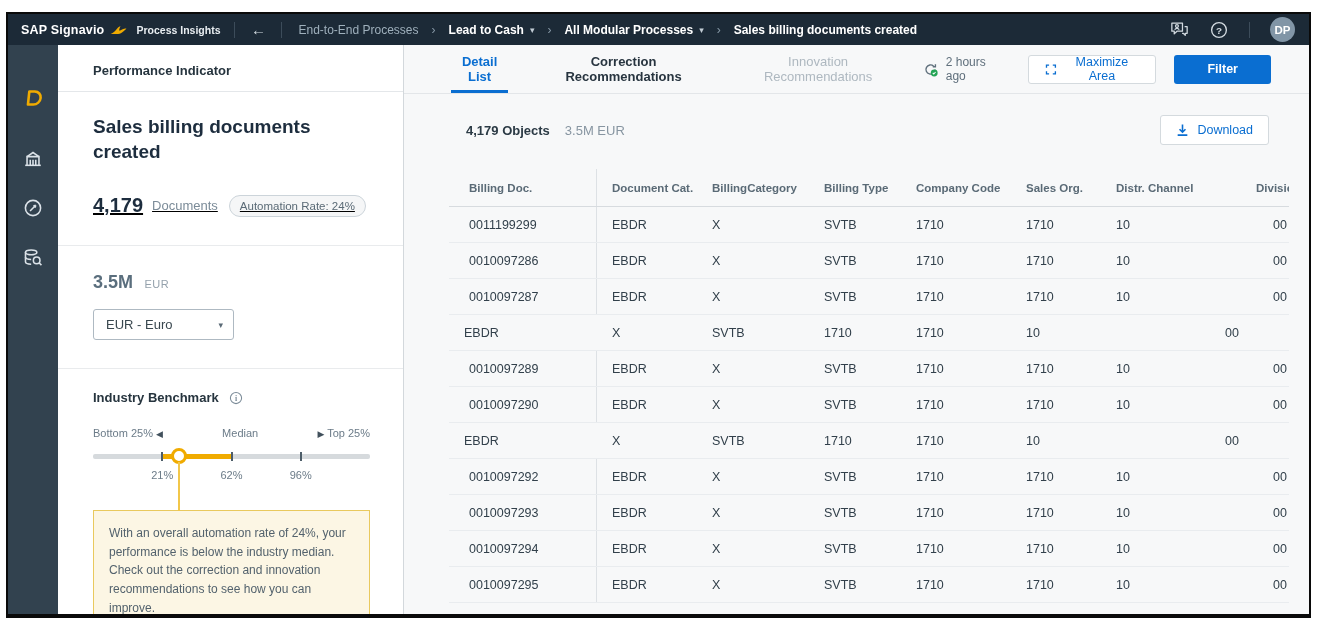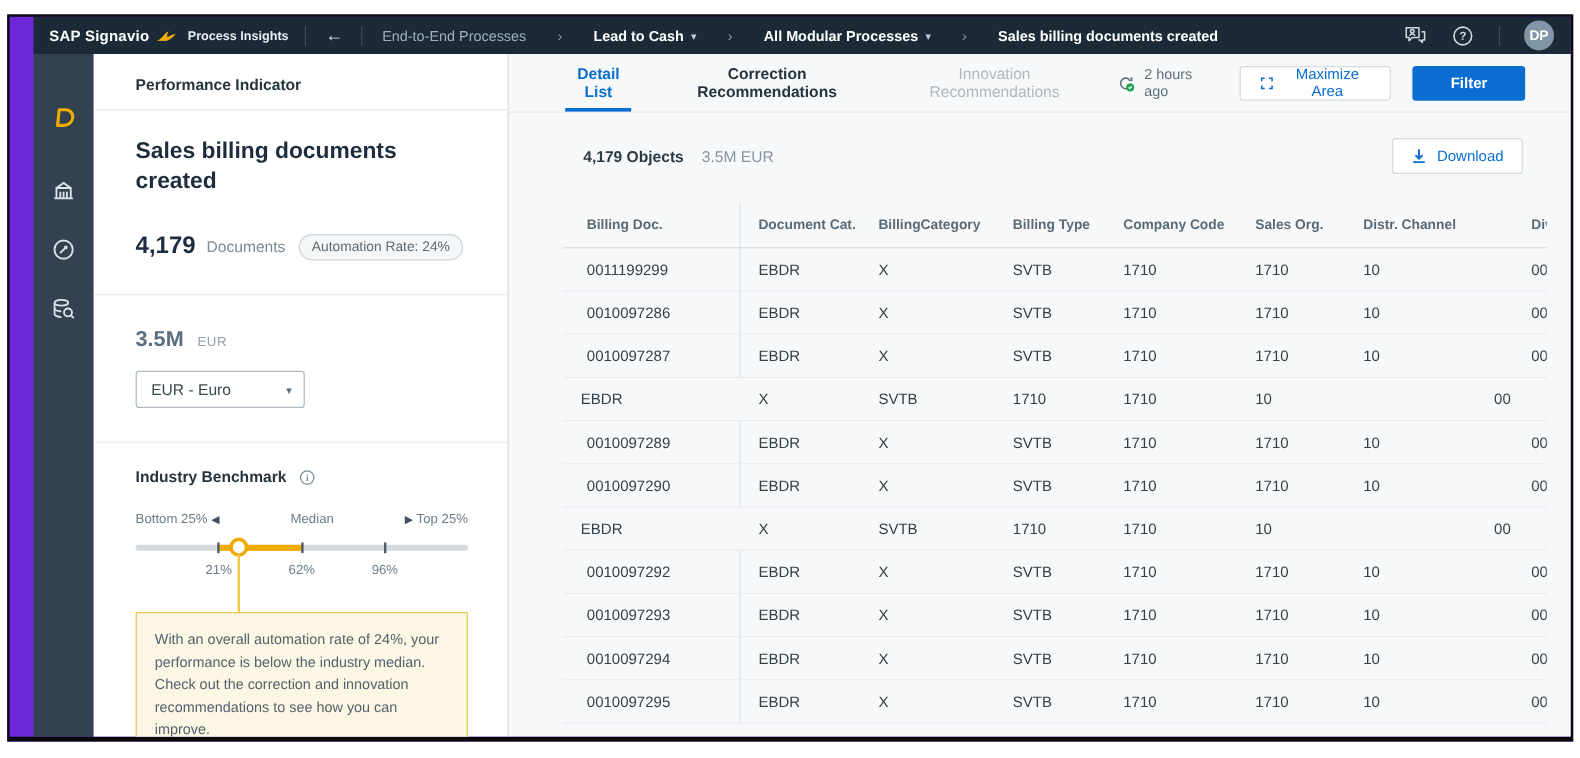--- a/index.html
+++ b/index.html
@@ -1,50 +1,50 @@
 <!DOCTYPE html>
 <html><head>
 <meta charset="utf-8">
 <style>
   * { box-sizing: border-box; margin: 0; padding: 0; }
   html,body { width:1317px; height:632px; background:#ffffff; font-family:"Liberation Sans", sans-serif; }
   .frame { position:absolute; left:6px; top:12px; right:6px; bottom:14px;
-           border:2px solid #0a0a0a; border-bottom-width:4px; background:#6d28d9; overflow:hidden;
-           display:flex; flex-direction:column;padding-left:20px; }
+           border:2px solid #0a0a0a; border-bottom-width:4px; background:#a21caf; overflow:hidden;
+           display:flex; flex-direction:column; }
 
   
   .topbar { height:31px; flex:0 0 31px; background:#1c2a37; display:flex; align-items:center; color:#fff; }
   .brand { display:flex; align-items:center; padding:0 14px 0 13px; gap:5px; min-width:218px; }
   .brand-sap { font-size:12.5px; font-weight:700; letter-spacing:.2px; color:#ffffff; }
   .brand-prod { font-size:10.5px; font-weight:700; color:#e8edf1; margin-left:3px; }
   .tb-div { width:1px; height:16px; background:#3c4c5a; }
   .back-btn { width:46px; height:100%; display:flex; align-items:center; justify-content:center;
               background:none; border:none; color:#d4dce2; font-size:15px; cursor:pointer; }
-  .breadcrumb { display:flex; align-items:center; gap:26px; margin-left:16px; font-size:12px; white-space:nowrap; }
+  .breadcrumb { display:flex; align-items:center; gap:13px; margin-left:16px; font-size:12px; white-space:nowrap; }
   .bc-link { color:#9fb0bc; }
   .bc-strong { color:#ffffff; font-weight:700; display:flex; align-items:center; gap:6px; }
   .bc-caret { font-size:9px; color:#c2ccd4; font-weight:400; }
   .bc-sep { color:#8698a6; font-size:12px; }
   .tb-right { margin-left:auto; display:flex; align-items:center; gap:20px; padding-right:14px; }
   .tb-icon { width:20px; height:20px; display:flex; align-items:center; justify-content:center; background:none; border:none; cursor:pointer; }
   .avatar { width:25px; height:25px; border-radius:50%; background:#8195a6; color:#ffffff; font-size:11.5px; font-weight:700;
             display:flex; align-items:center; justify-content:center; cursor:pointer; border:none; }
 
   
   .body-row { flex:1; display:flex; min-height:0; }
   .sidebar { width:50px; flex:0 0 50px; background:#32424f; display:flex; flex-direction:column; align-items:center; padding-top:36px; }
   .sb-btn { width:36px; height:34px; display:flex; align-items:center; justify-content:center; background:none; border:none; cursor:pointer; }
   .sb-btn + .sb-btn { margin-top:16px; }
   .sb-btn.first-gap { margin-top:26px; }
 
   
   .left-panel { width:346px; flex:0 0 346px; background:#ffffff; border-right:1px solid #d3d8dc; overflow:hidden; }
   .pi-header { padding:18px 30px 13px 35px; font-size:13px; font-weight:700; color:#26343e; border-bottom:1px solid #e4e7ea; }
   .pi-title { margin:22px 30px 0 35px; font-size:19px; font-weight:700; color:#1d2d3e; line-height:1.32; }
-  .stats-row { display:flex; align-items:center; margin:30px 20px 0 35px; padding-bottom:28px; }
+  .stats-row { display:flex; align-items:center; margin:30px 20px 0 35px; padding-bottom:28px;text-decoration:underline; }
   .doc-count { font-size:20px; font-weight:700; color:#1d2d3e; }
   .doc-label { font-size:13px; color:#7b8b98; margin-left:9px; }
   .auto-badge { margin-left:11px; font-size:11.5px; color:#5a6a76; background:#f5f6f7; border:1px solid #ccd4da;
                 border-radius:12px; padding:4px 10px; white-space:nowrap; }
   .value-section { border-top:1px solid #e9ebed; padding:26px 30px 28px 35px; }
   .value-num { font-size:18px; font-weight:700; color:#5a6e7d; }
   .value-unit { font-size:11px; color:#94a1ac; margin-left:7px; letter-spacing:.5px; }
   .currency-dd { margin-top:16px; width:141px; height:31px; background:#fff; border:1px solid #aeb9c2; border-radius:3px;
                  display:flex; align-items:center; padding:0 10px 0 12px; font-size:13px; color:#39474f; cursor:pointer; }
   .dd-caret { margin-left:auto; font-size:9px; color:#5a6a76; }

